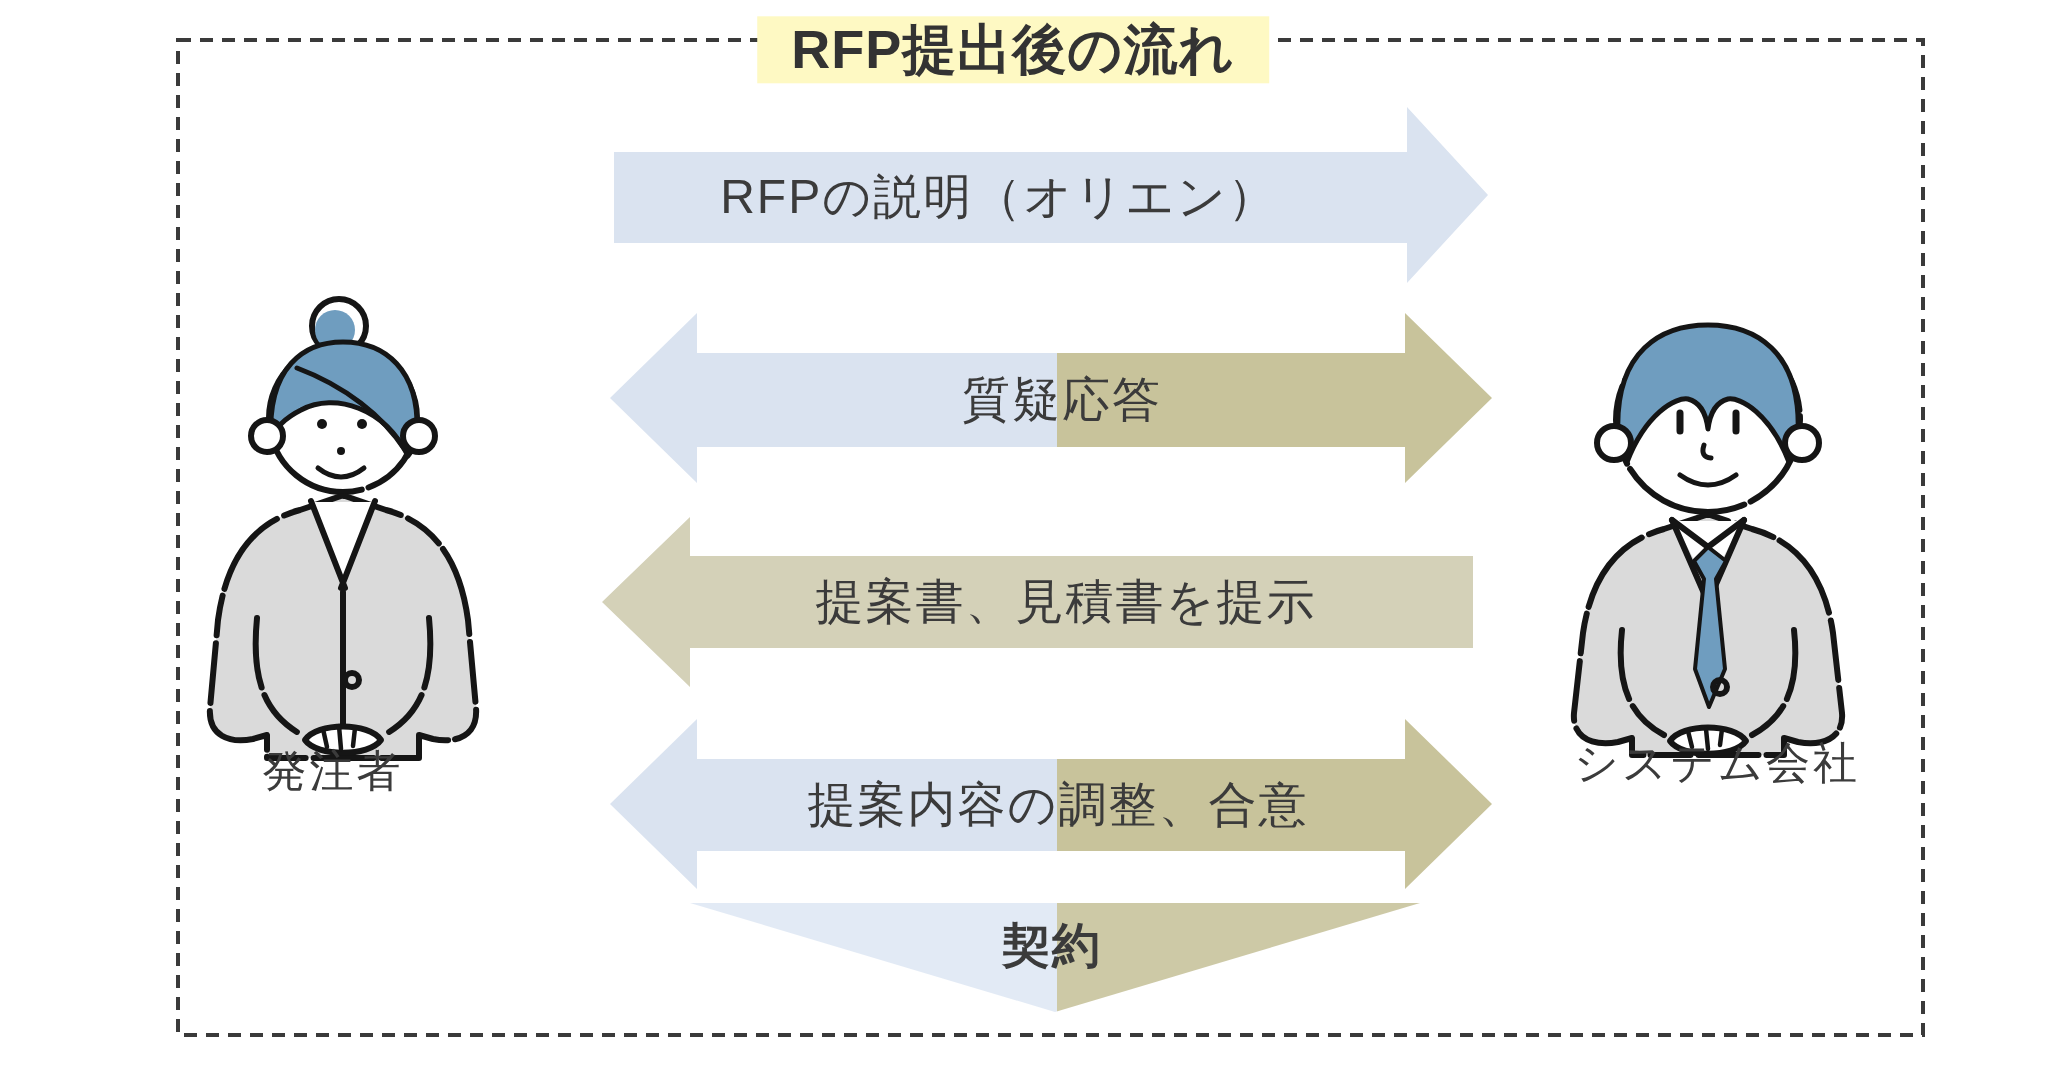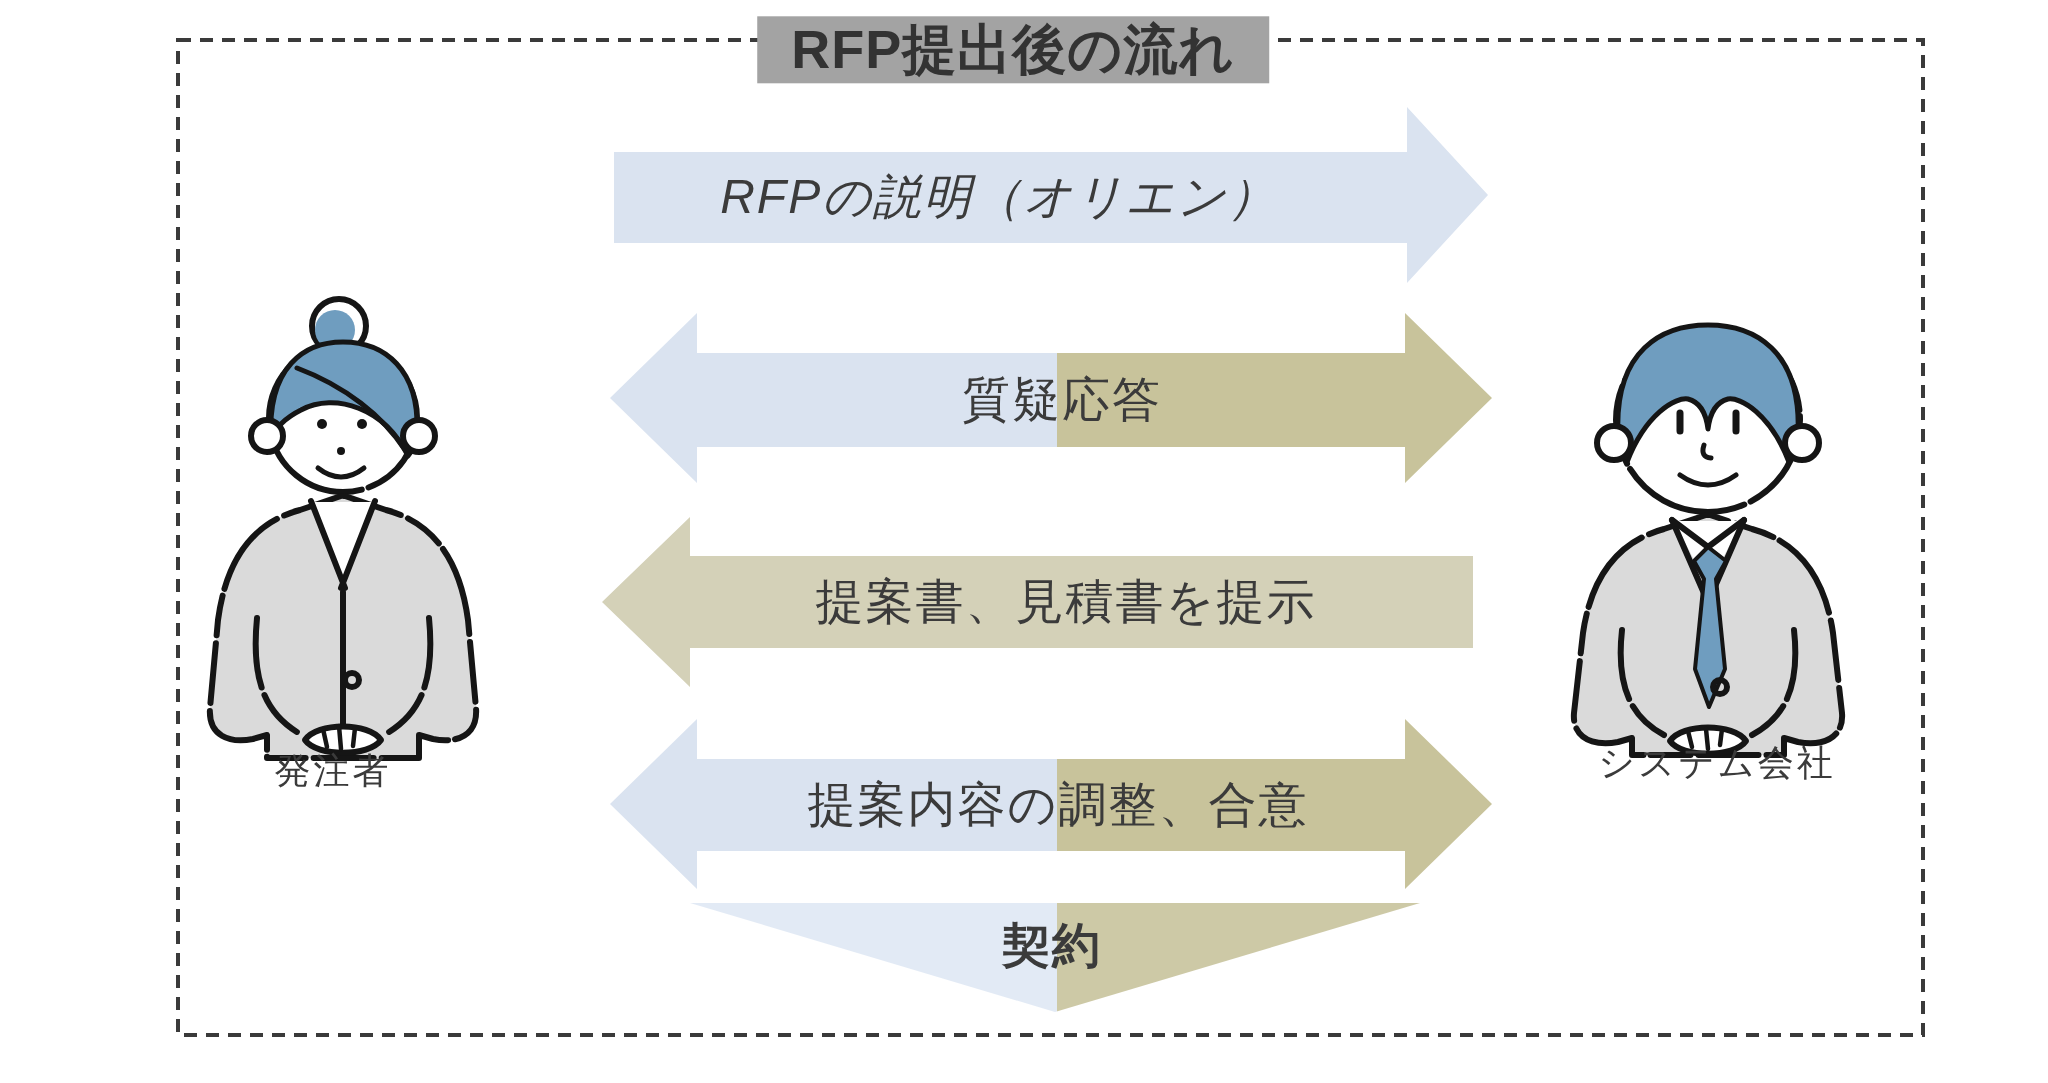--- a/index.html
+++ b/index.html
@@ -17,25 +17,25 @@
     white-space:nowrap;
     color:var(--text-dark,#3b3b3b);
     font-size:48px;
     letter-spacing:2px;
     line-height:1.1;
   }
   .title{
     font-weight:bold;
     font-size:54px;
     color:var(--title-color,#333333);
-    background:#a3a3a3;
+    background:#fef9c3;
     padding:4px 34px;
     letter-spacing:1px;
   }
-  .actor-label{font-size:36px;letter-spacing:3px;}
+  .actor-label{font-size:44px;letter-spacing:3px;}
   .copyright{
     font-size:23px;
     font-weight:bold;
     color:var(--copyright-gray,#9a9a9a);
     letter-spacing:0;
   }
 </style>
 </head>
 <body>
 
@@ -101,21 +101,21 @@
       <path d="M140,262 L126,276 L136,294 L127,384 L141,422 L157,384 L148,294 L158,276 Z" fill="var(--hair-blue)" stroke-width="4"></path>
       <circle cx="152" cy="402" r="7"></circle>
       <path d="M54,345 C48,400 62,432 96,450 M226,345 C232,400 218,432 184,450" stroke-dasharray="70 8 50 7"></path>
       <path d="M102,456 C114,438 166,438 178,456 C166,473 114,473 102,456 Z" fill="#ffffff"></path>
       <path d="M120,446 L124,462 M138,444 L140,464 M154,444 L152,460" stroke-width="4.5"></path>
     </g>
   </svg>
 
   <div class="label title" style="left:1013px;top:50px;">RFP提出後の流れ</div>
 
-  <div class="label" style="left:999px;top:197px;font-style:italic;">RFPの説明（オリエン）</div>
+  <div class="label" style="left:999px;top:197px;">RFPの説明（オリエン）</div>
 
   <div class="label" style="left:1066px;top:602px;">提案書、見積書を提示</div>
 
   <div class="label" style="left:1062px;top:400px;">質疑応答</div>
 
   <div class="label" style="left:1058px;top:805px;">提案内容の調整、合意</div>
 
   <div class="label" style="left:1052px;top:946px;font-weight:bold;">契約</div>
 
   <div class="label actor-label" style="left:333px;top:771px;">発注者</div>

